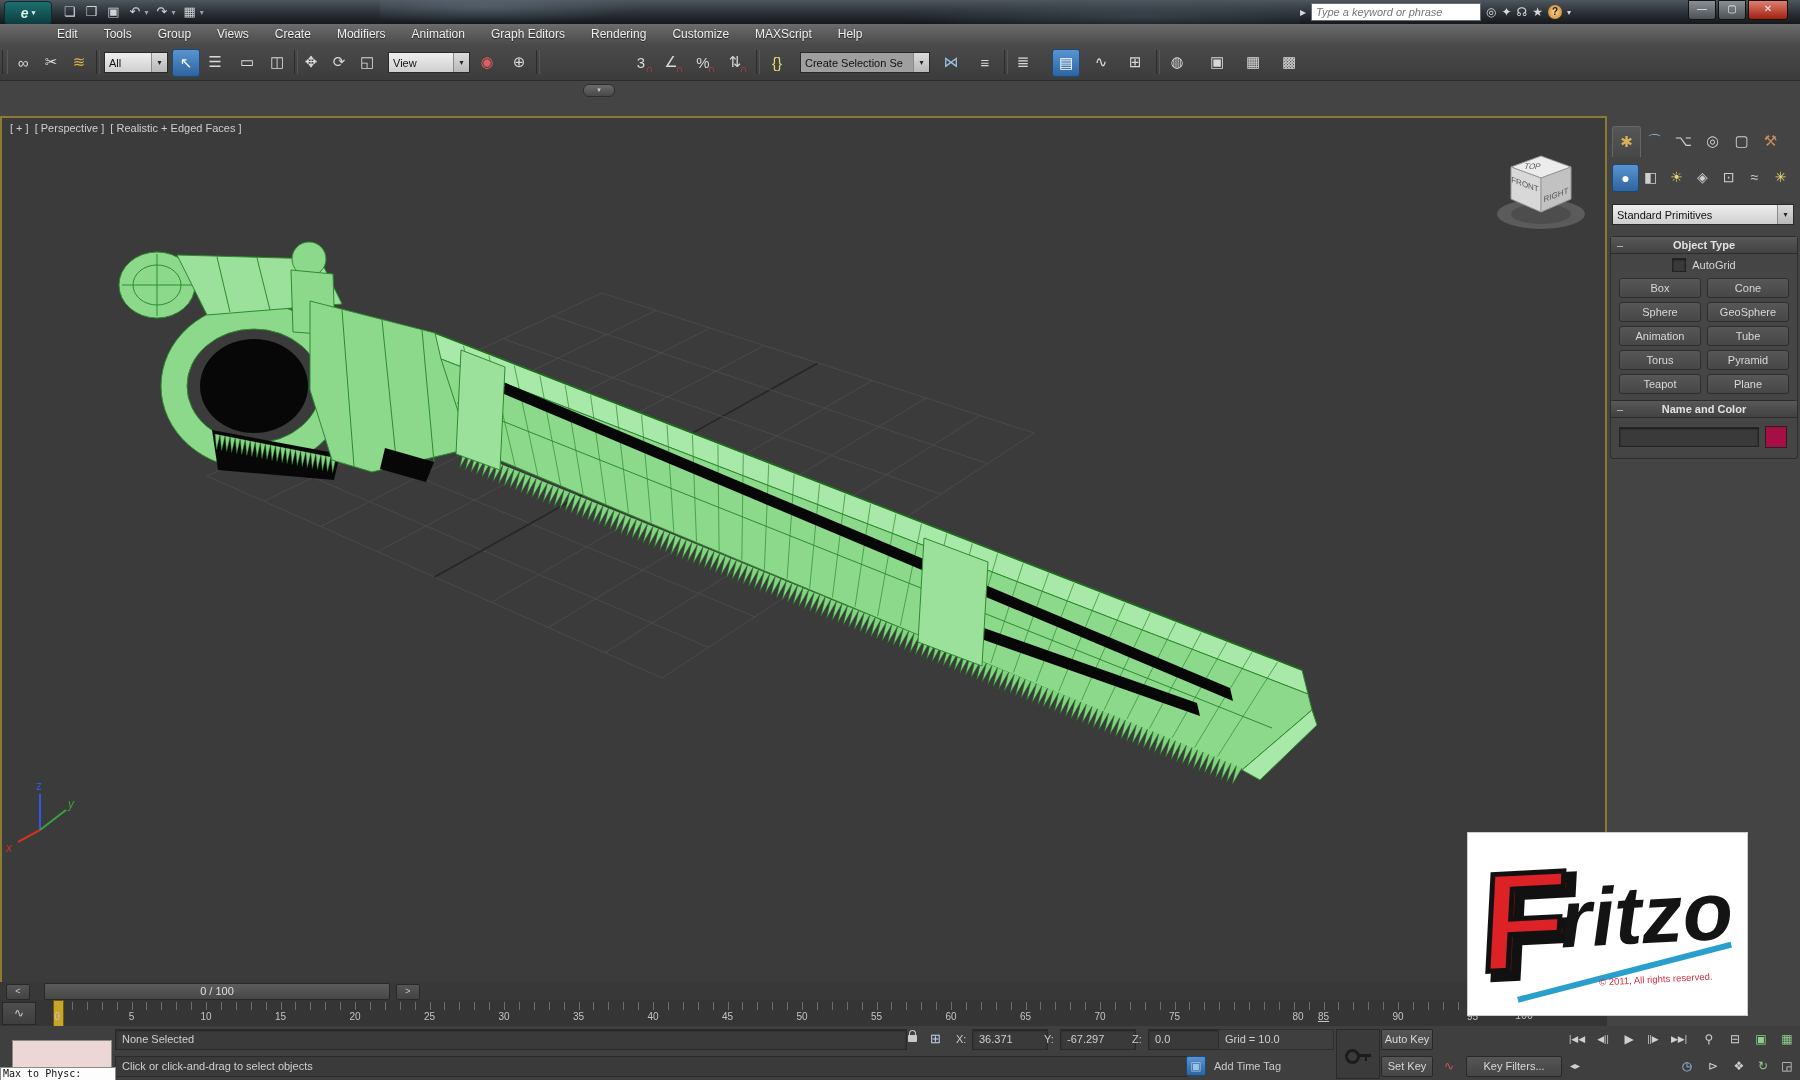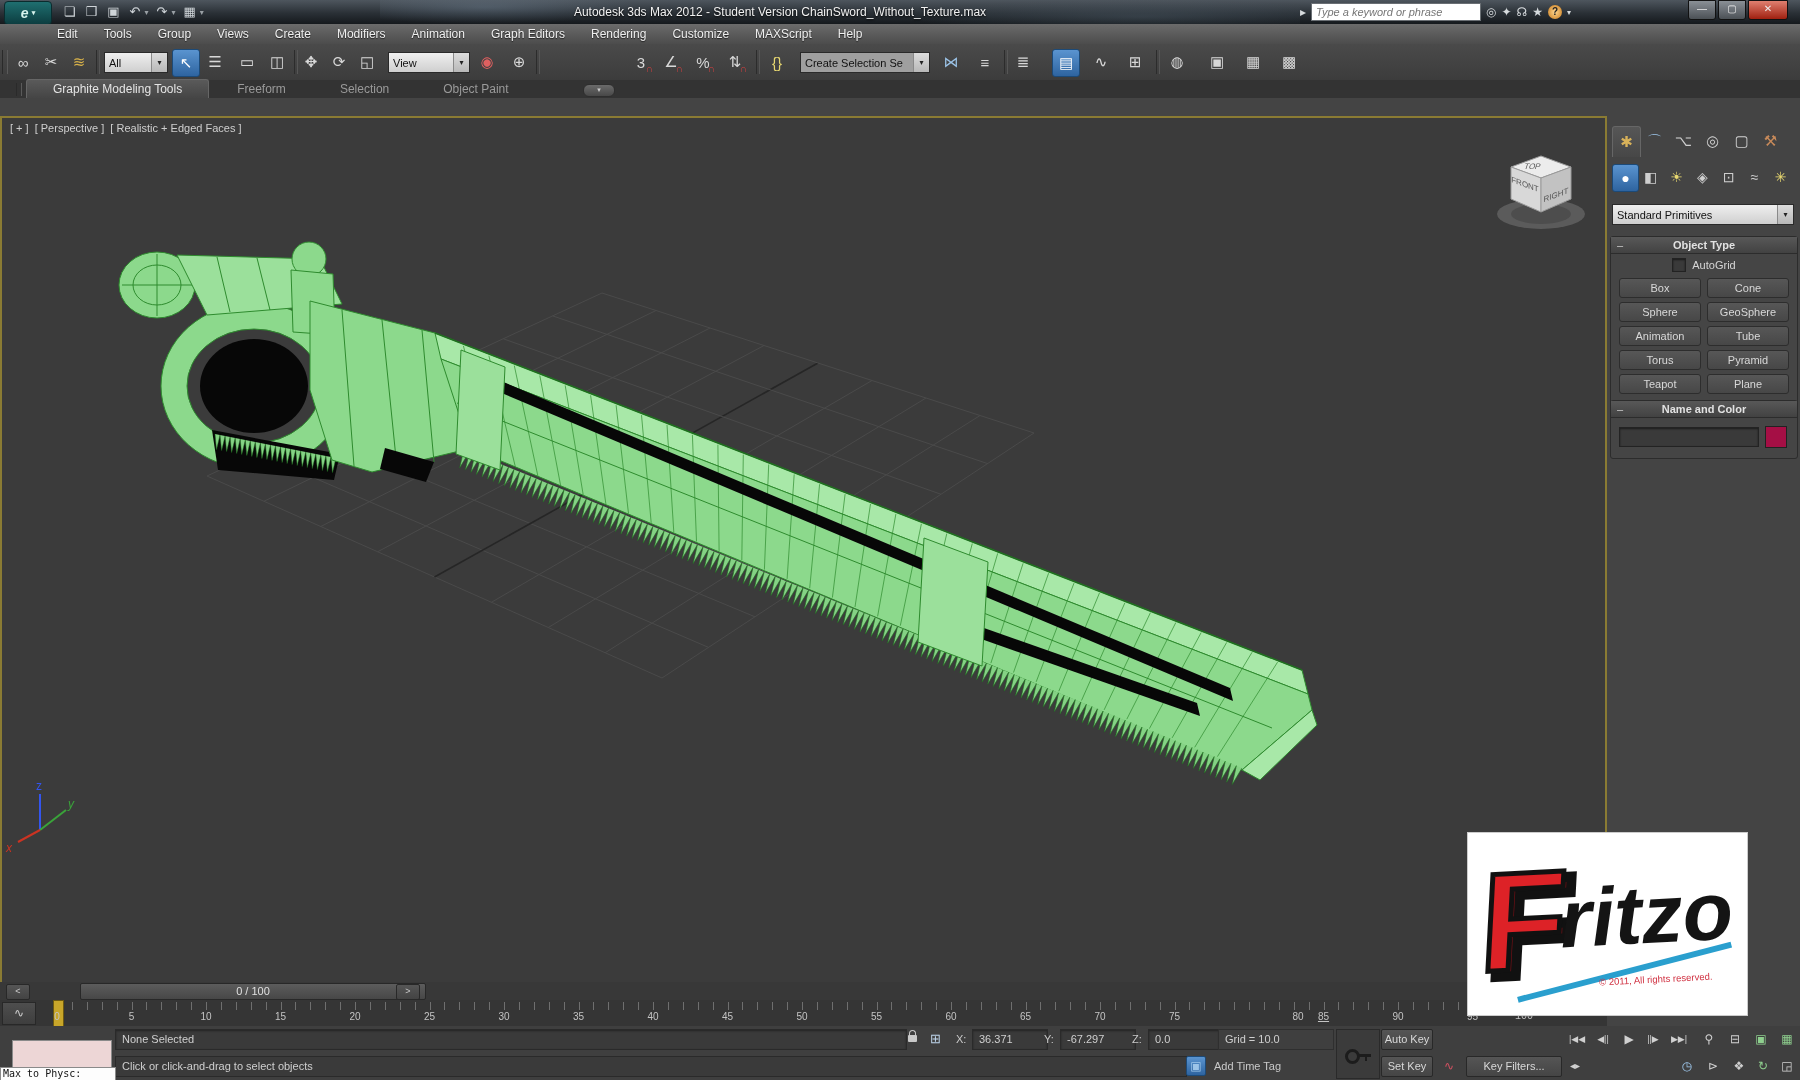--- a/index.html
+++ b/index.html
@@ -86,21 +86,21 @@
   .prim-btn{height:18px;background:linear-gradient(#575757,#474747);border:1px solid #2d2d2d;
     border-radius:3px;color:#d8d8d8;text-align:center;line-height:18px;font-size:11px;}
   #name-field{width:138px;height:18px;background:#3a3a3a;border:1px solid #232323;box-shadow:inset 0 1px 2px #1c1c1c;}
   #color-swatch{width:20px;height:20px;border:1px solid #222;}
   
   #slider-row{left:0;top:982px;width:1607px;height:18px;background:#383838;border-bottom:1px solid #2a2a2a;}
   .sl-arrow{position:absolute;top:2px;width:22px;height:14px;background:linear-gradient(#555,#434343);
     border:1px solid #282828;color:#ccc;font-size:9px;text-align:center;line-height:13px;border-radius:2px;}
   #slider-handle{position:absolute;left:44px;top:1px;width:344px;height:15px;
     background:linear-gradient(#5c5c5c,#474747);border:1px solid #282828;border-radius:2px;
-    color:#e0e0e0;text-align:center;line-height:15px;font-size:11px;margin-left:36px;}
+    color:#e0e0e0;text-align:center;line-height:15px;font-size:11px;}
   #ruler-row{left:0;top:1000px;width:1607px;height:26px;background:#353535;border-bottom:1px solid #272727;}
   #minicurve-btn{position:absolute;left:2px;top:2px;width:32px;height:21px;background:linear-gradient(#4e4e4e,#3e3e3e);
     border:1px solid #282828;color:#ccc;text-align:center;line-height:20px;font-size:12px;}
   #ruler-strip{position:absolute;left:38px;top:0;width:1565px;height:26px;
     background-image:repeating-linear-gradient(90deg,#6e6e6e 0px,#6e6e6e 1px,transparent 1px,transparent 14.9px);
     background-size:1565px 8px;background-repeat:no-repeat;background-position:19px 2px;}
   .tick-label{position:absolute;top:11px;transform:translateX(-50%);color:#c4c4c4;font-size:10px;}
   #frame-marker{position:absolute;left:15px;top:0px;width:9px;height:26px;background:#c8a62a;border:1px solid #6e5a10;}
   
   #status1{left:0;top:1026px;width:1800px;height:27px;background:#3f3f3f;border-bottom:1px solid #2c2c2c;}
@@ -131,21 +131,20 @@
   svg text{font-family:"Liberation Sans",sans-serif;}
 </style>
 </head>
 <body>
 
 <div id="app">
 
   <div id="titlebar" class="abs">
     <div class="abs glass1"></div>
     <div class="abs glass2"></div>
-    <div id="title-text" class="abs">Autodesk 3ds Max 2012  - Student Version   ChainSword_Without_Texture.max</div>
     <div id="appbtn" class="abs">
       <span>e</span>
         <span style="font-size:7px;font-style:normal">▾</span>
     </div>
     <div class="qat">
       <span class="qbtn">❏</span>
       <span class="qbtn">❒</span>
       <span class="qbtn">▣</span>
       <span class="qbtn">↶</span>
         <span class="caret">▾</span>
@@ -242,29 +241,20 @@
     <span class="tbtn blue" style="left:1052px">▤</span>
     <span class="tbtn" style="left:1088px">∿</span>
     <span class="tbtn" style="left:1122px">⊞</span>
     <div class="tsep" style="left:1156px"></div>
     <span class="tbtn" style="left:1164px">◍</span>
     <span class="tbtn" style="left:1204px">▣</span>
     <span class="tbtn" style="left:1240px">▦</span>
     <span class="tbtn" style="left:1276px">▩</span>
   </div>
 
-  <div id="ribbontabs" class="abs">
-    <div class="grip" style="left:16px;top:3px;height:13px"></div>
-    <div id="ribbon-tab-row">
-        <span class="ribbon-tab active">Graphite Modeling Tools</span>
-        <span class="ribbon-tab">Freeform</span>
-        <span class="ribbon-tab">Selection</span>
-        <span class="ribbon-tab">Object Paint</span>
-      </div>
-  </div>
   <div id="ribbon-pill" class="abs">▾</div>
 
   <div id="viewport" class="abs">
     <svg id="scene" width="1603" height="866" viewBox="0 0 1603 866">
       <defs></defs>
       <g id="grid-lines">
           <line x1="205.0" y1="358.0" x2="600.0" y2="175.0" stroke="#4a4a4a" stroke-width="1"></line>
           <line x1="205.0" y1="358.0" x2="660.0" y2="560.0" stroke="#4a4a4a" stroke-width="1"></line>
           <line x1="261.9" y1="383.3" x2="654.0" y2="192.5" stroke="#4a4a4a" stroke-width="1"></line>
           <line x1="254.4" y1="335.1" x2="706.5" y2="529.4" stroke="#4a4a4a" stroke-width="1"></line>

